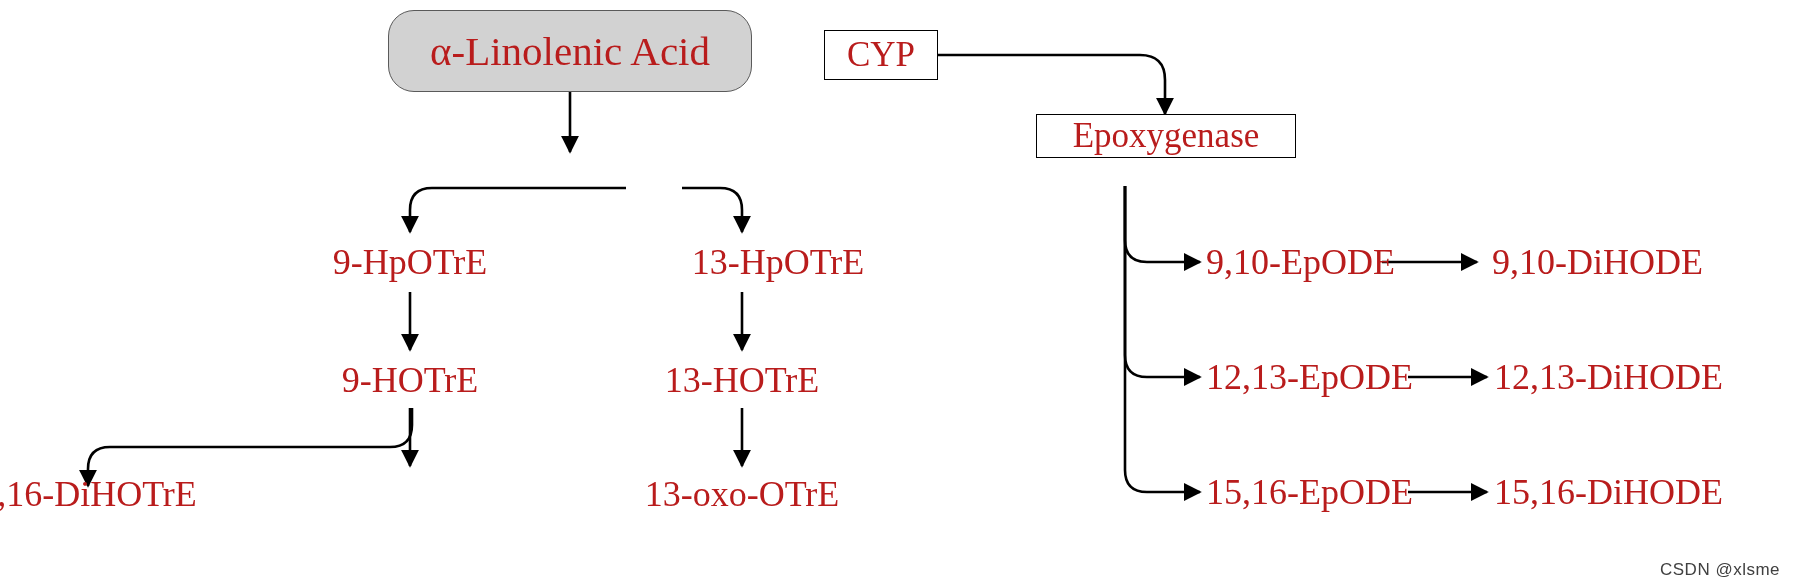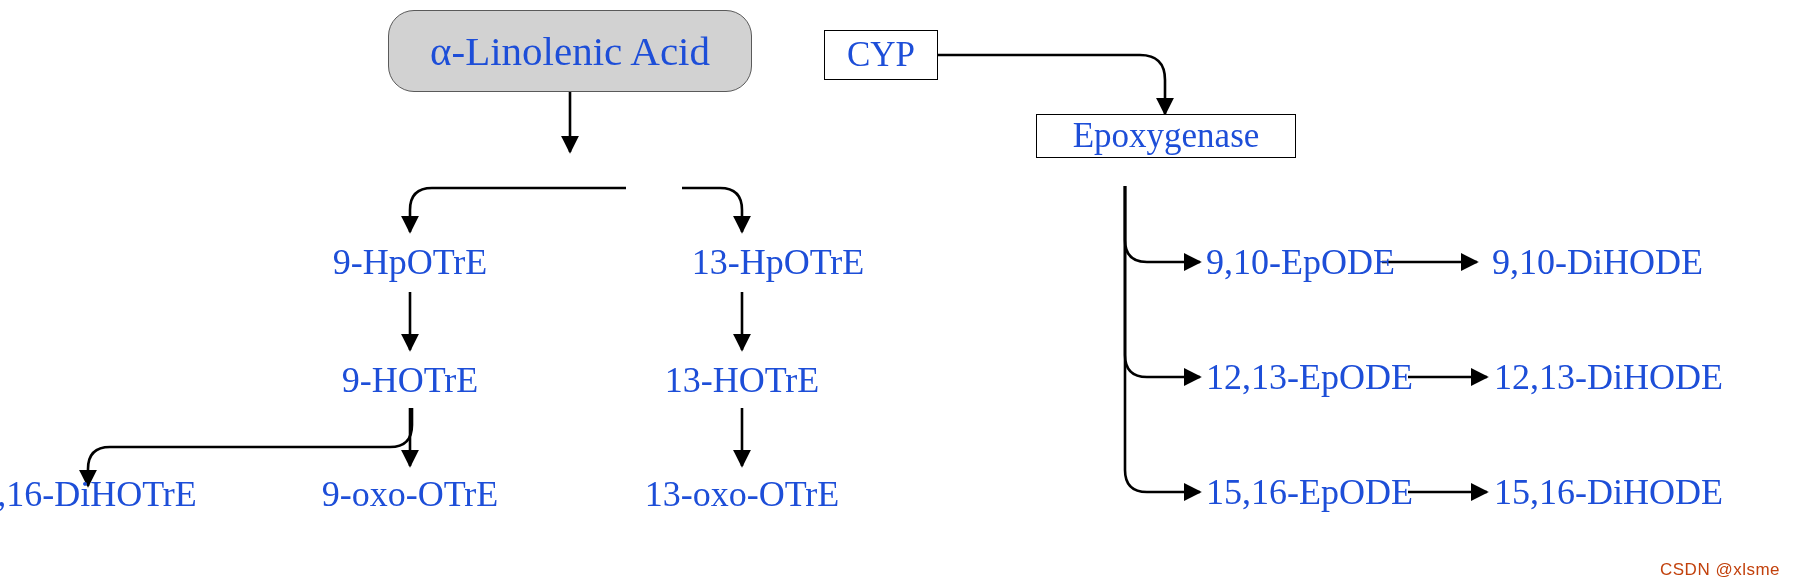--- a/index.html
+++ b/index.html
@@ -25,21 +25,21 @@
     height: 588px;
     pointer-events: none;
   }
   .node {
     position: absolute;
     box-sizing: border-box;
     display: flex;
     align-items: center;
     justify-content: center;
     white-space: nowrap;
-    color: #1d4ed8;
+    color: #b91c1c;
   }
   .node-sub {
     background: #d2d2d2;
     border: 1.6px solid #5a5a5a;
     border-radius: 26px;
     font-size: 41px;
   }
   .node-enzyme {
     background: #ffffff;
     border: 1.6px solid #000000;
@@ -47,21 +47,21 @@
   }
   .node-text {
     font-size: 36px;
     background: transparent;
     border: none;
   }
   .watermark {
     position: absolute;
     font-family: "Liberation Sans", sans-serif;
     font-size: 17px;
-    color: #c2410c;
+    color: #404040;
     letter-spacing: 0.5px;
     white-space: nowrap;
   }
 </style>
 </head>
 <body>
 
 <div id="canvas">
 
   <svg id="wires" viewBox="0 0 1800 588" width="1800" height="588" xmlns="http://www.w3.org/2000/svg">
@@ -114,23 +114,20 @@
   </div>
 
   <div class="node node-text" style="left:260px; top:236px; width:300px; height:52px;">
     <span>9-HpOTrE</span>
   </div>
 
   <div class="node node-text" style="left:260px; top:354px; width:300px; height:52px;">
     <span>9-HOTrE</span>
   </div>
 
-  <div class="node node-text" style="left:260px; top:468px; width:300px; height:52px;">
-    <span>9-oxo-OTrE</span>
-  </div>
 
   <div class="node node-text" style="left:-62px; top:468px; width:300px; height:52px;">
     <span>9,16-DiHOTrE</span>
   </div>
 
   <div class="node node-text" style="left:628px; top:236px; width:300px; height:52px;">
     <span>13-HpOTrE</span>
   </div>
 
   <div class="node node-text" style="left:592px; top:354px; width:300px; height:52px;align-items:center;">

